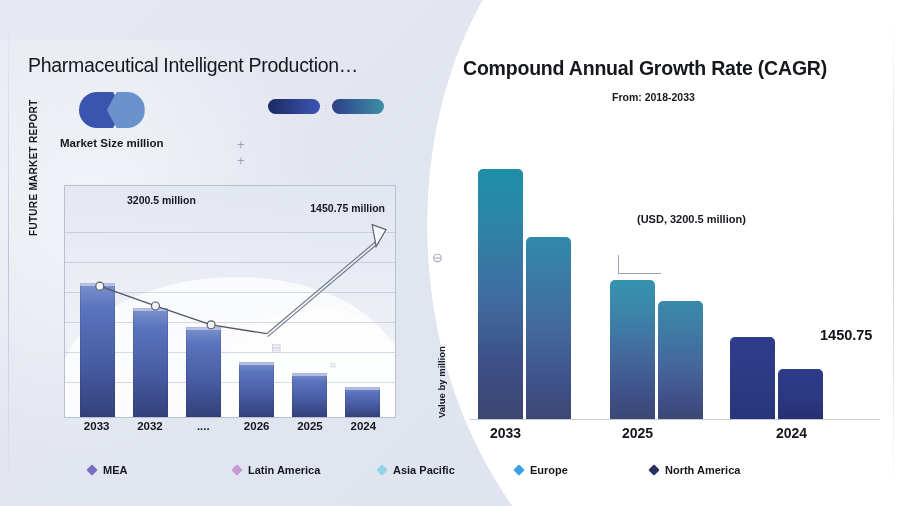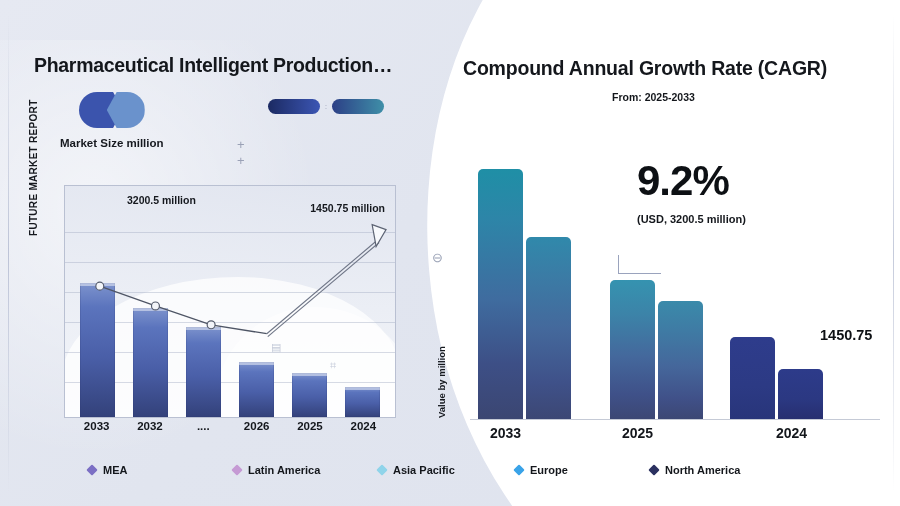--- a/index.html
+++ b/index.html
@@ -15,22 +15,22 @@
     width:640px;height:820px;background:#ffffff;
     border-radius:48% 52% 46% 54% / 50% 46% 54% 50%;
     transform:rotate(-9deg);}
   .bg-soft-left{position:absolute;left:-60px;top:40px;width:380px;height:420px;
     background:radial-gradient(ellipse at 40% 40%,rgba(255,255,255,.55),rgba(255,255,255,0) 70%);}
   .bg-frame-line{position:absolute;left:8px;top:14px;width:1px;height:478px;
     background:linear-gradient(180deg,rgba(150,160,190,0),rgba(150,160,190,.55),rgba(150,160,190,0));}
   .bg-frame-line.r{left:auto;right:6px;}
 
   
-  .left-title{position:absolute;left:34px;top:54px;width:420px;
-    font-size:19.5px;font-weight:bold;color:#14171c;letter-spacing:-.3px;
+  .left-title{position:absolute;left:28px;top:54px;width:420px;
+    font-size:19.5px;font-weight:normal;color:#14171c;letter-spacing:-.3px;
     white-space:nowrap;}
   .legend-top{position:absolute;left:60px;top:92px;display:flex;align-items:center;gap:9px;flex-direction:column;}
   .hexicon{width:66px;height:36px;position:relative;flex:none;}
   .hexicon .a{position:absolute;left:0;top:0;width:44px;height:36px;
     background:#3b54ad;border-radius:18px 0 0 18px;
     clip-path:polygon(0 0,78% 0,100% 50%,78% 100%,0 100%);}
   .hexicon .b{position:absolute;left:28px;top:0;width:38px;height:36px;
     background:#6a92cc;clip-path:polygon(26% 0,100% 0,100% 100%,26% 100%,0 50%);
     border-radius:0 18px 18px 0;}
   .legend-top-label{font-size:11.5px;font-weight:bold;color:#16191f;white-space:nowrap;}
@@ -200,22 +200,21 @@
     <span>2032</span>
     <span>....</span>
     <span>2026</span>
     <span>2025</span>
     <span>2024</span>
   </div>
 
   <div class="minus-icon">⊖</div>
 
   <div class="right-title">Compound Annual Growth Rate (CAGR)</div>
-  <div class="right-sub">From: 2025-2033</div>
-  <div class="cagr-big">9.2%</div>
+  <div class="right-sub">From: 2018-2033</div>
   <div class="cagr-note">(USD, 3200.5 million)</div>
 
   <div class="ylabel-right">Value by million</div>
 
   <div class="chart-right">
     <div class="cr-baseline"></div>
 
     <div class="group g1">
       <div class="bar-r" style="width:45px;height:250px;
            background:linear-gradient(180deg,#1f8fa6 0%,#2d85a8 20%,#3f6c9f 52%,#3d4f86 78%,#3b4672 100%);"></div>

